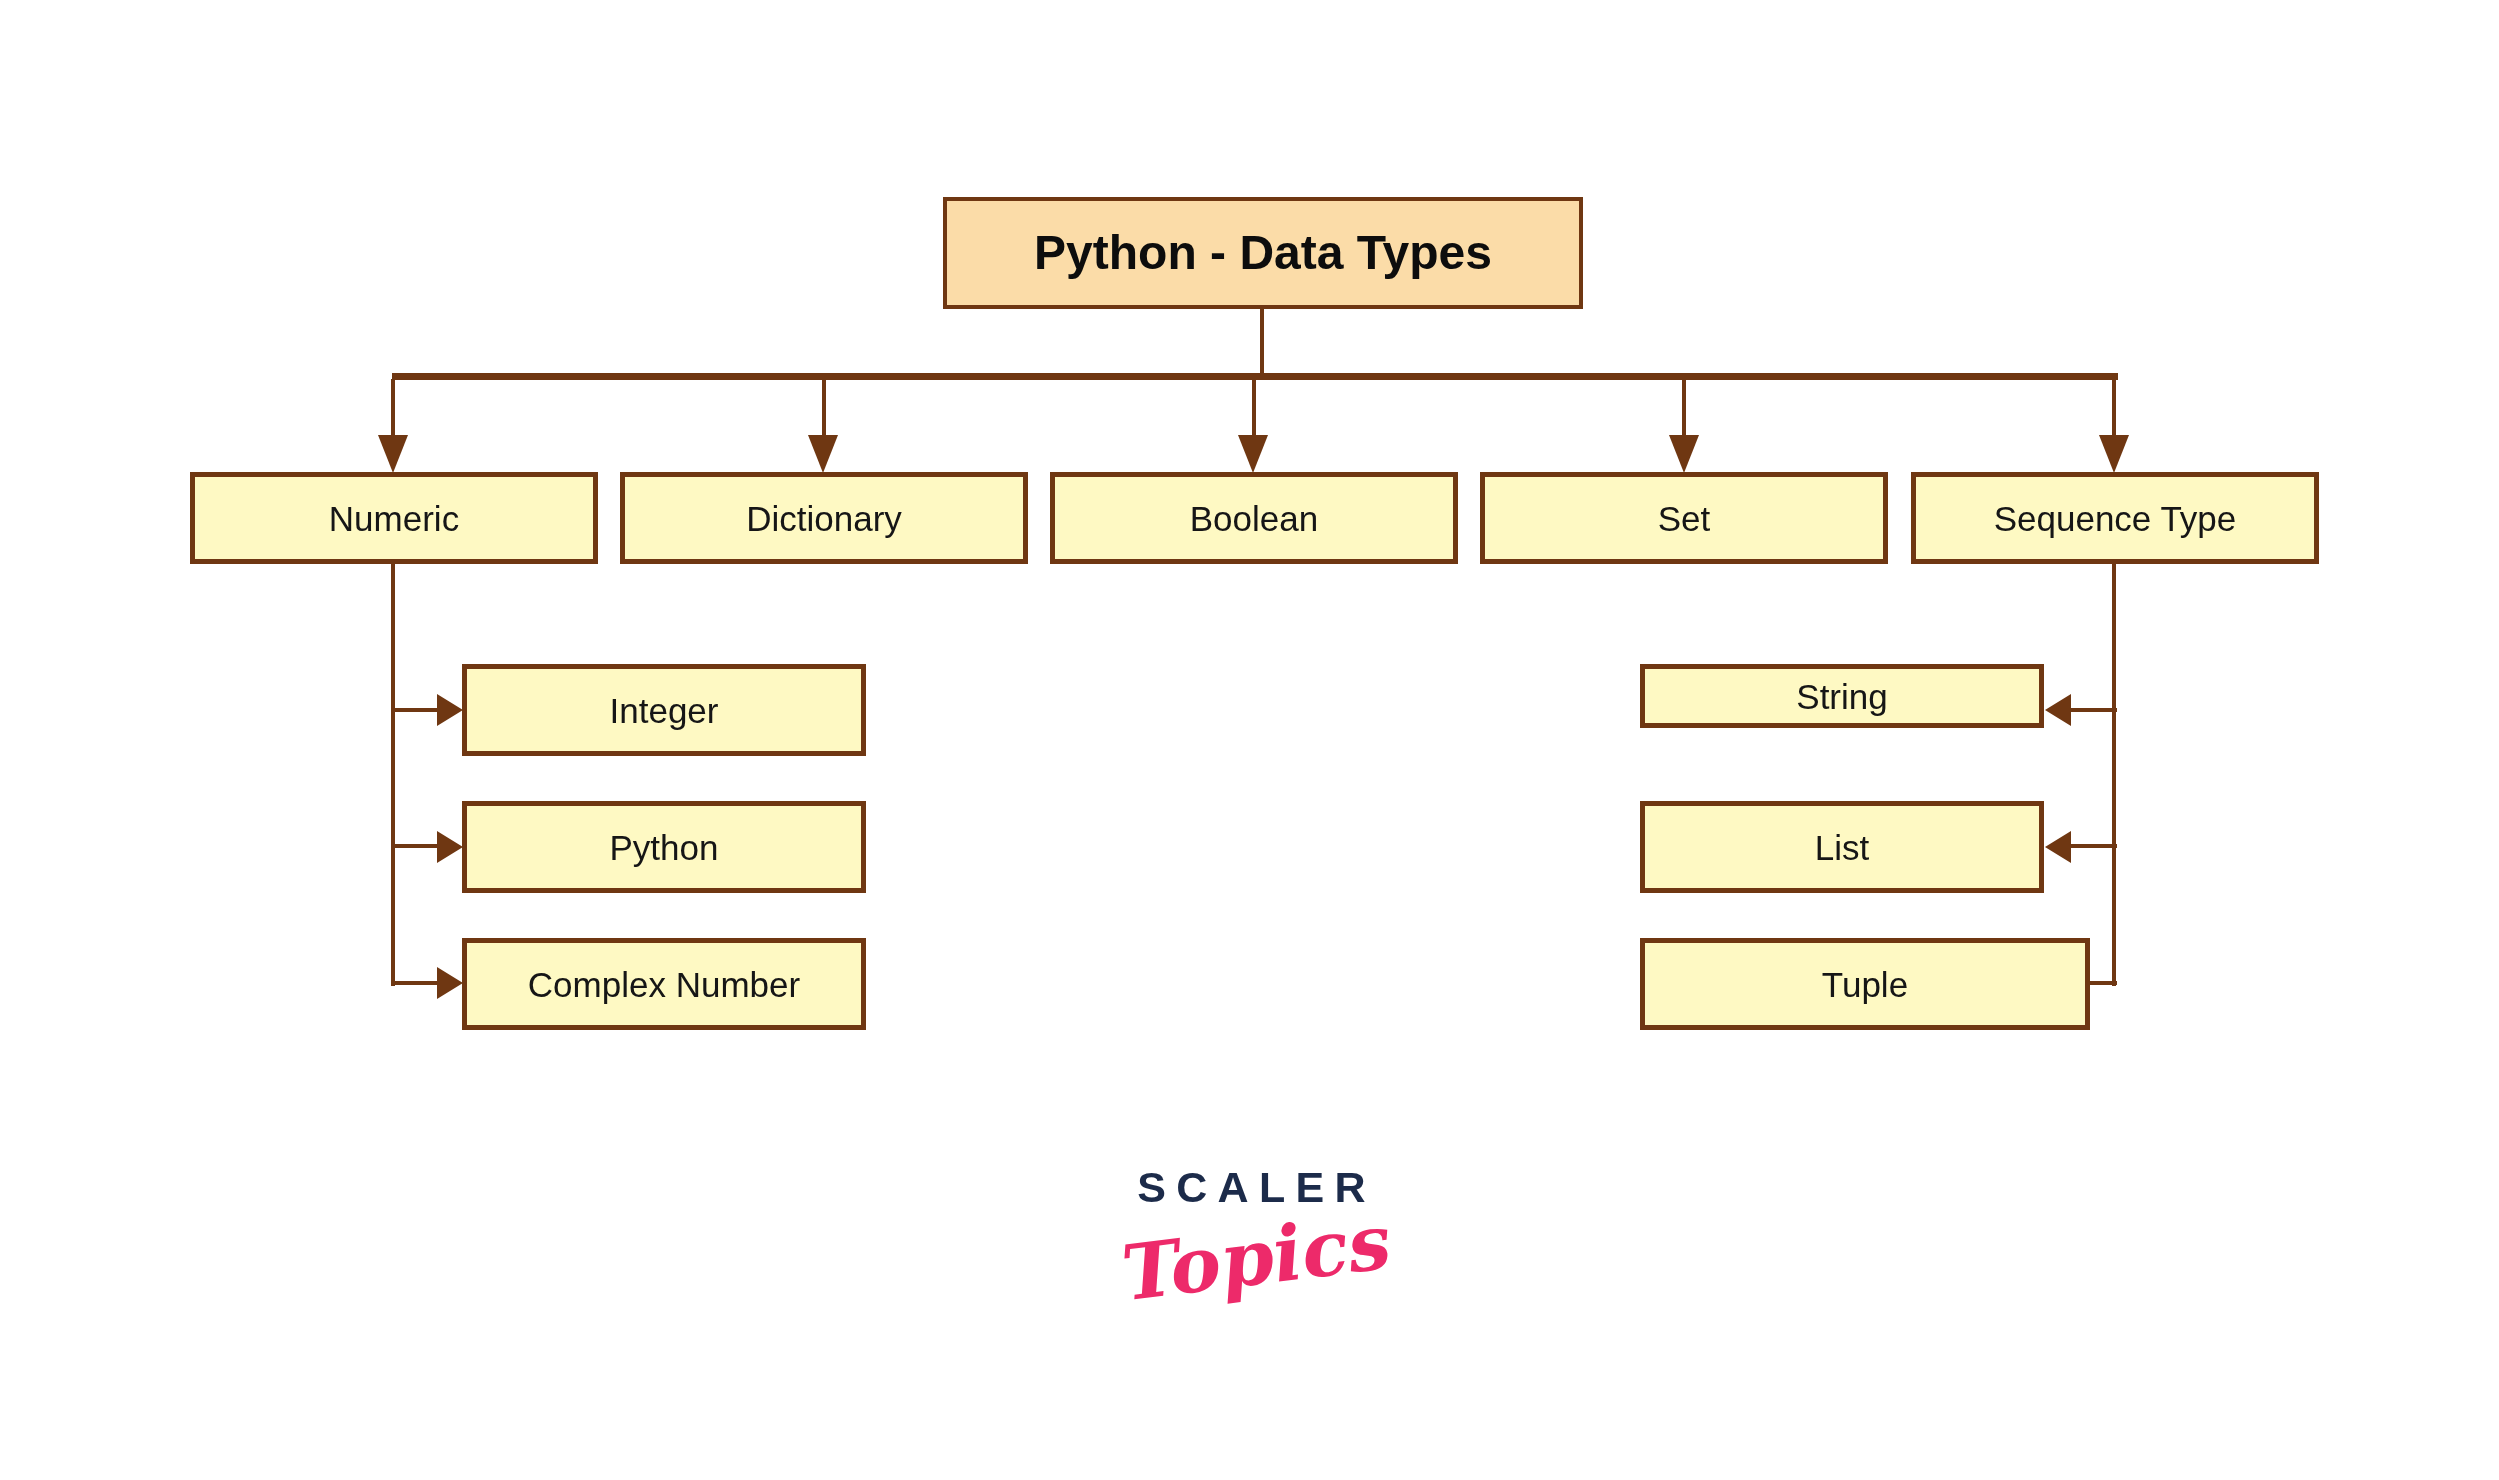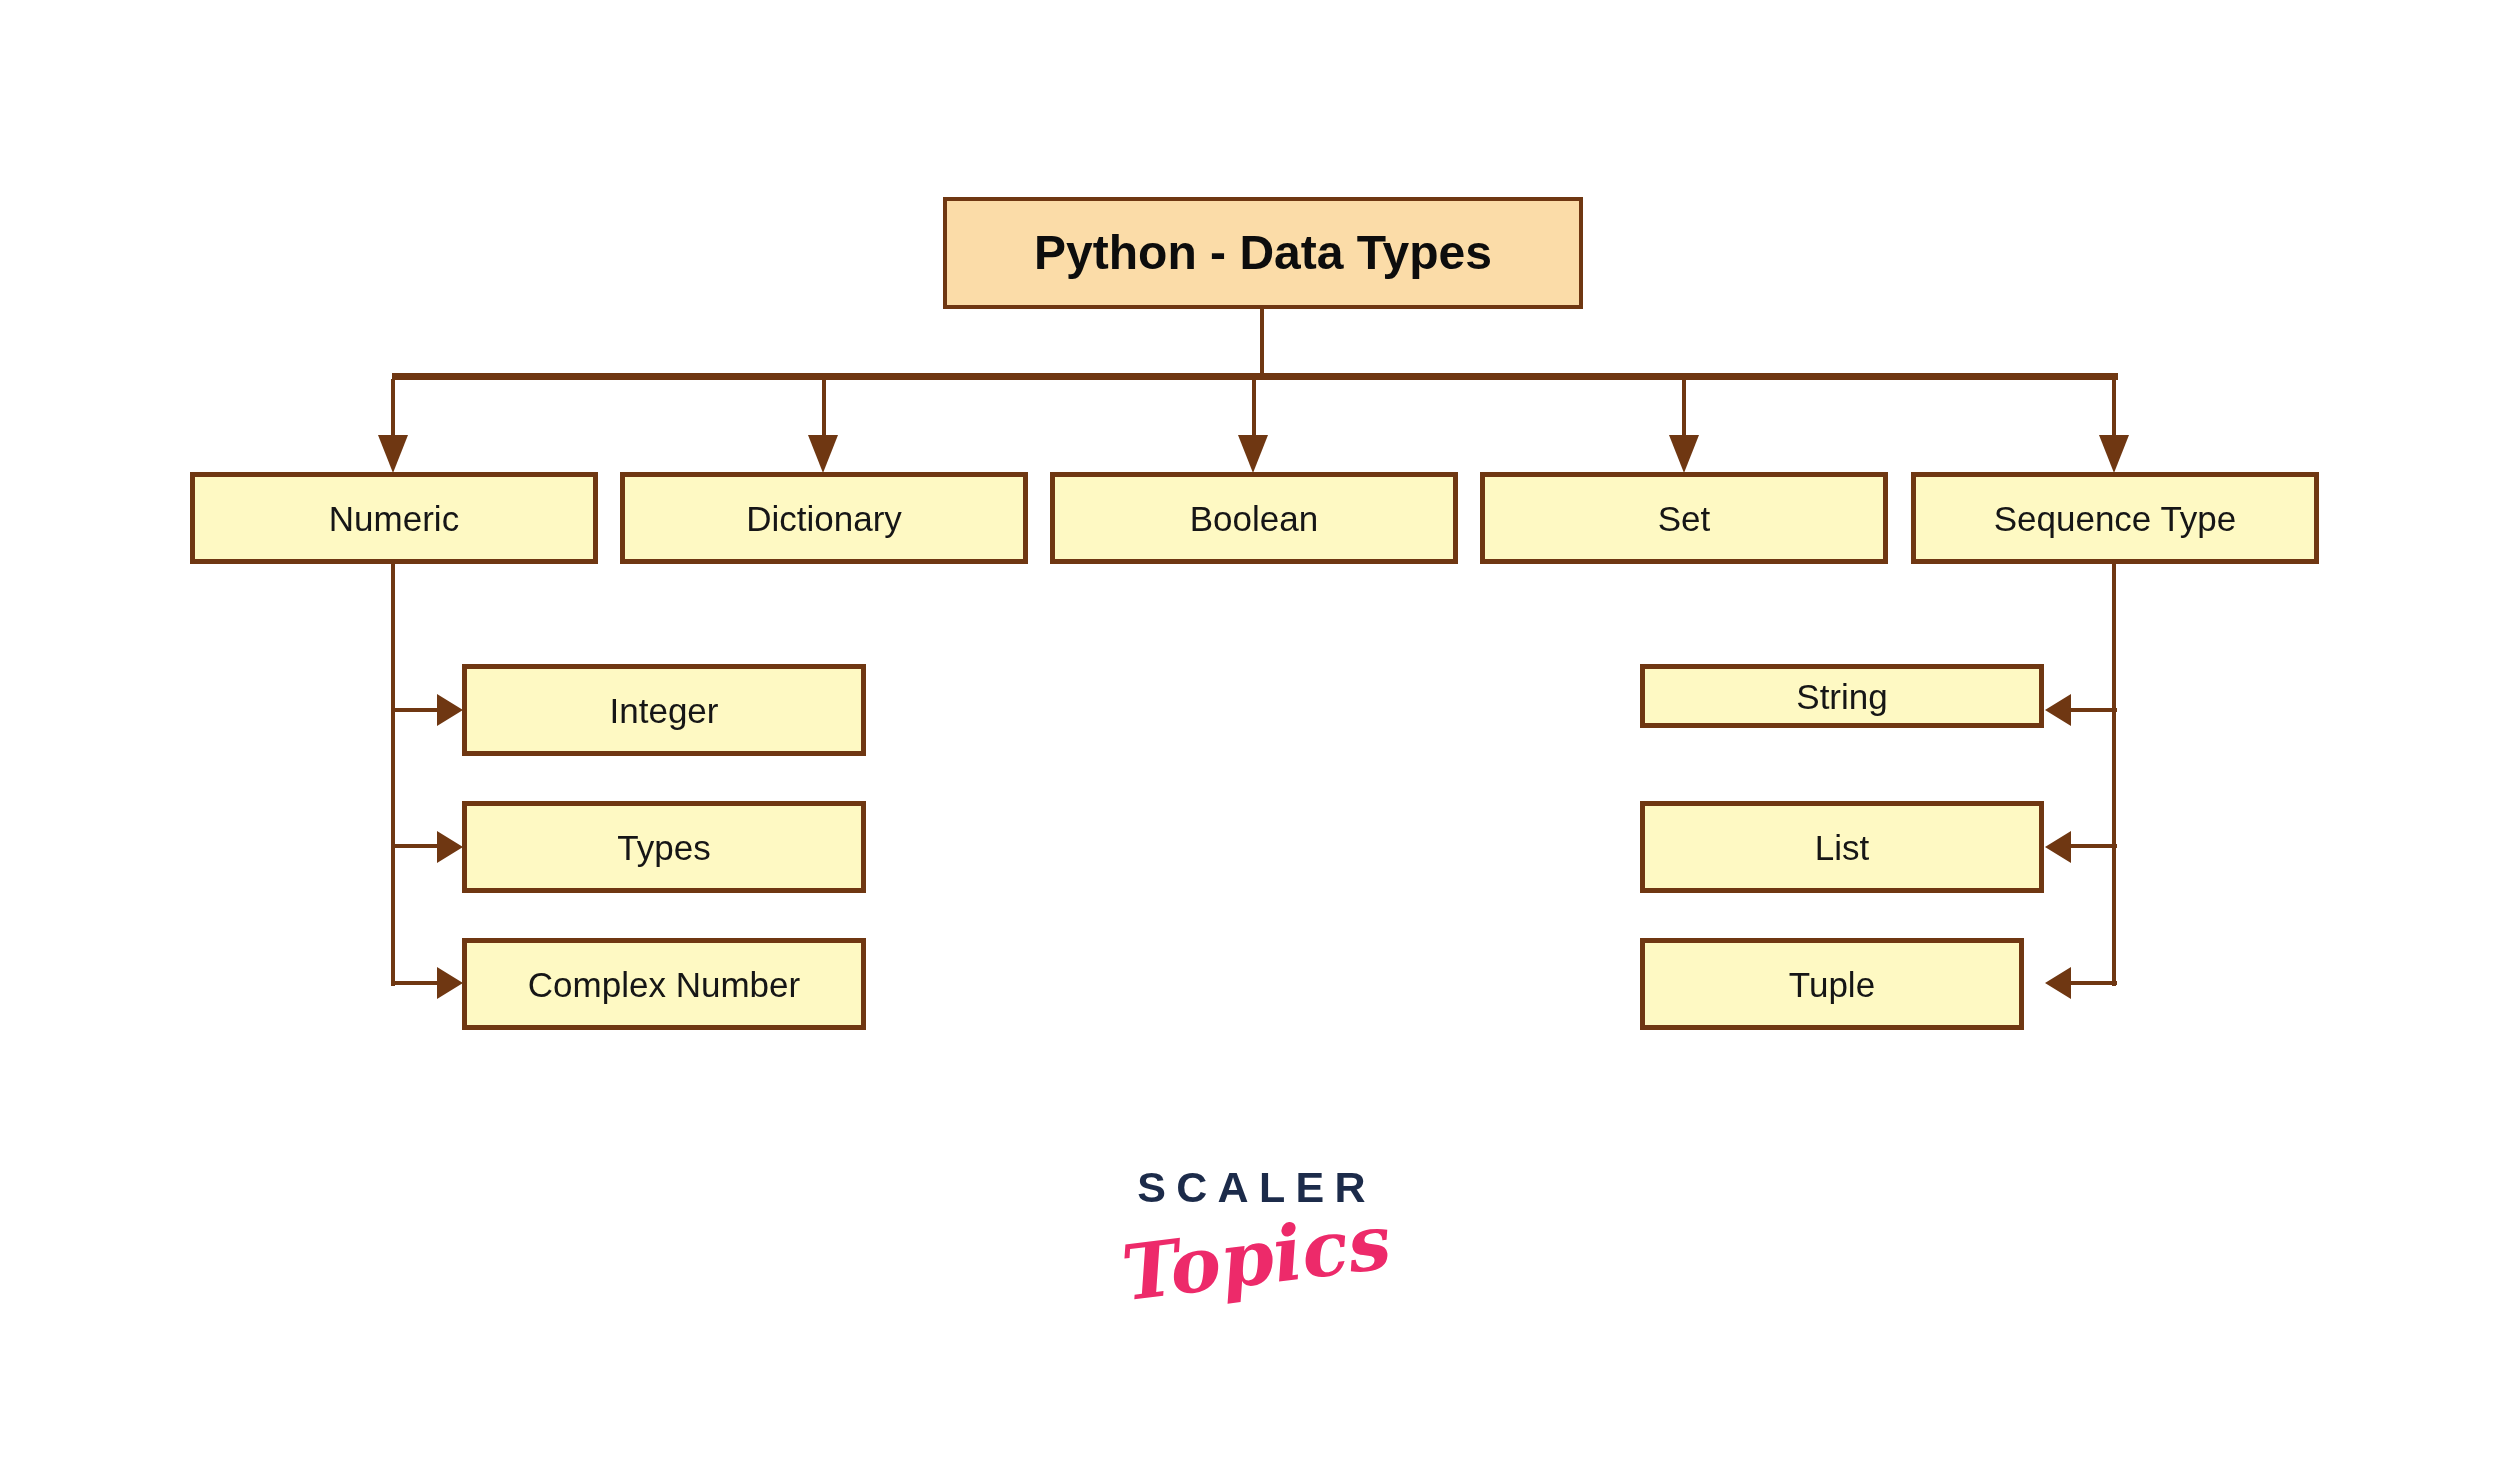--- a/index.html
+++ b/index.html
@@ -139,21 +139,21 @@
   <div class="line" style="left:391px; top:844px; width:47px; height:4.4px;"></div>
   <div class="arrow arrow-right" style="left:437px; top:831px;"></div>
 
   <div class="line" style="left:391px; top:981px; width:47px; height:4.4px;"></div>
   <div class="arrow arrow-right" style="left:437px; top:967px;"></div>
 
   <div class="node" style="left:462px; top:664px; width:404px; height:92px;">
     <span>Integer</span>
   </div>
   <div class="node" style="left:462px; top:801px; width:404px; height:92px;">
-    <span>Types</span>
+    <span>Python</span>
   </div>
   <div class="node" style="left:462px; top:938px; width:404px; height:92px;">
     <span>Complex Number</span>
   </div>
 
   <div class="line" style="left:2112px; top:564px; width:4.4px; height:422px;"></div>
 
   <div class="line" style="left:2070px; top:708px; width:47px; height:4.4px;"></div>
   <div class="arrow arrow-left" style="left:2045px; top:694px;"></div>
 
@@ -162,21 +162,21 @@
 
   <div class="line" style="left:2070px; top:981px; width:47px; height:4.4px;"></div>
   <div class="arrow arrow-left" style="left:2045px; top:967px;"></div>
 
   <div class="node" style="left:1640px; top:664px; width:404px; height:64px;">
     <span>String</span>
   </div>
   <div class="node" style="left:1640px; top:801px; width:404px; height:92px;">
     <span>List</span>
   </div>
-  <div class="node" style="left:1640px; top:938px; width:384px; height:92px;">
+  <div class="node" style="left:1640px; top:938px; width:450px; height:92px;">
     <span>Tuple</span>
   </div>
 
   <div class="logo">
     <div class="logo-brand">SCALER</div>
     <div class="logo-sub">Topics</div>
   </div>
 
 </div>
 

